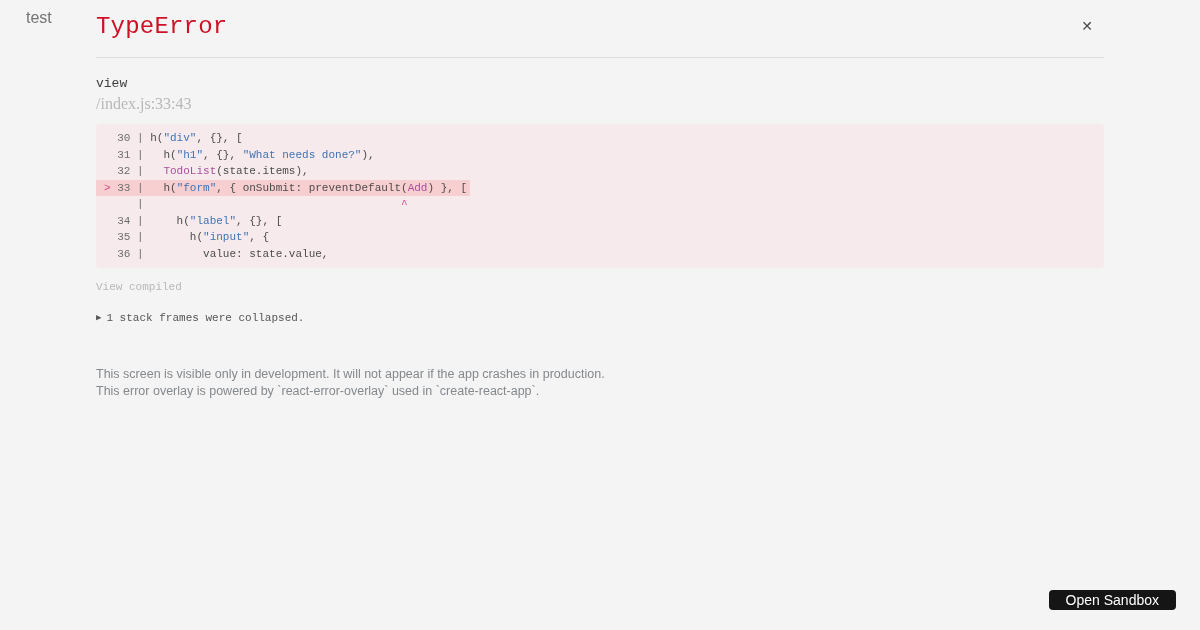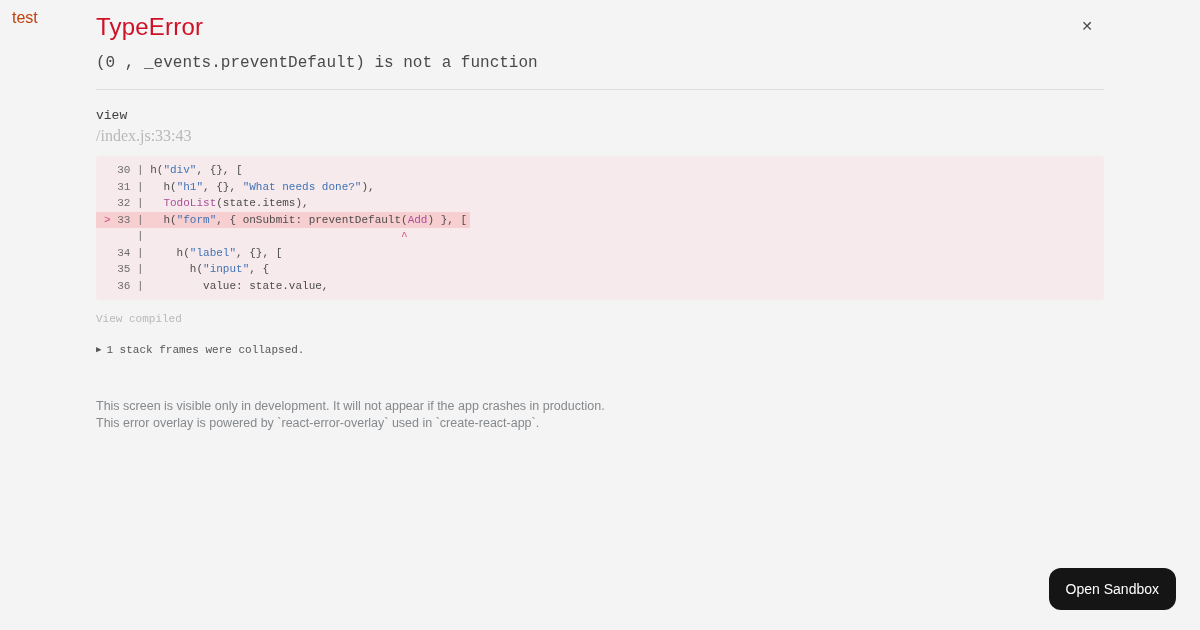--- a/index.html
+++ b/index.html
@@ -5,23 +5,23 @@
   * { margin: 0; padding: 0; box-sizing: border-box; }
   html, body { width: 1200px; height: 630px; overflow: hidden; }
   body {
     background: #f4f4f5;
     font-family: "Liberation Sans", sans-serif;
     position: relative;
   }
 
   .bg-text {
     position: absolute;
-    left: 12px; top: 9px;
+    left: 26px; top: 9px;
     font-size: 16px;
-    color: #c2410c;
+    color: #737373;
   }
 
   .overlay-content {
     position: absolute;
     left: 96px; top: 0;
     width: 1008px;
   }
 
   .close-btn {
     position: absolute;
@@ -34,20 +34,21 @@
     text-align: center;
     padding: 0;
   }
 
   .error-title {
     margin-top: 13px;
     font-size: 24px;
     font-weight: 400;
     color: var(--error-red, #ce1126);
     letter-spacing: 0.2px;
+    font-family: Liberation Mono, monospace;
   }
 
   .error-message {
     margin-top: 13px;
     font-family: "Liberation Mono", monospace;
     font-size: 16px;
     color: #4a4a4a;
     white-space: pre;
   }
 
@@ -126,45 +127,44 @@
   .footer-notes {
     margin-top: 42px;
     font-size: 12.5px;
     line-height: 16.5px;
     color: #85898c;
   }
 
   .open-sandbox-btn {
     position: absolute;
     right: 24px; bottom: 20px;
-    height: 42px;
+    height: 20px;
     padding: 0 17px;
     background: var(--button-bg, #151515);
     color: #ffffff;
     border: none;
-    border-radius: 12px;
+    border-radius: 4px;
     font-family: "Liberation Sans", sans-serif;
     font-size: 14px;
     cursor: pointer;
   }
 </style>
 </head>
 <body>
 
 <div class="bg-text">test</div>
 
 <div class="overlay-content">
 
   <button class="close-btn">
     <span>✕</span>
   </button>
 
   <h1 class="error-title">TypeError</h1>
 
-  <div class="error-message">(0 , _events.preventDefault) is not a function</div>
 
   <div class="divider"></div>
 
   <div class="frame-fn">view</div>
 
   <div class="frame-loc">/index.js:33:43</div>
 
   <div class="code-frame"><div class="code-line"><span class="line-inner"><span class="tok-ln">  30 | </span><span class="tok-code">h(</span><span class="tok-str">"div"</span><span class="tok-code">, {}, [</span></span></div><div class="code-line"><span class="line-inner"><span class="tok-ln">  31 | </span><span class="tok-code">  h(</span><span class="tok-str">"h1"</span><span class="tok-code">, {}, </span><span class="tok-str">"What needs done?"</span><span class="tok-code">),</span></span></div><div class="code-line"><span class="line-inner"><span class="tok-ln">  32 | </span><span class="tok-code">  </span><span class="tok-fn">TodoList</span><span class="tok-code">(state.items),</span></span></div><div class="code-line hl"><span class="line-inner"><span class="tok-mark">&gt; </span><span class="tok-ln">33 | </span><span class="tok-code">  h(</span><span class="tok-str">"form"</span><span class="tok-code">, { onSubmit: preventDefault(</span><span class="tok-fn">Add</span><span class="tok-code">) }, [</span></span></div><div class="code-line"><span class="line-inner"><span class="tok-ln">     | </span><span class="tok-code">                                      </span><span class="tok-caret">^</span></span></div><div class="code-line"><span class="line-inner"><span class="tok-ln">  34 | </span><span class="tok-code">    h(</span><span class="tok-str">"label"</span><span class="tok-code">, {}, [</span></span></div><div class="code-line"><span class="line-inner"><span class="tok-ln">  35 | </span><span class="tok-code">      h(</span><span class="tok-str">"input"</span><span class="tok-code">, {</span></span></div><div class="code-line"><span class="line-inner"><span class="tok-ln">  36 | </span><span class="tok-code">        value: state.value,</span></span></div></div>
 
   <div class="view-compiled">View compiled</div>

